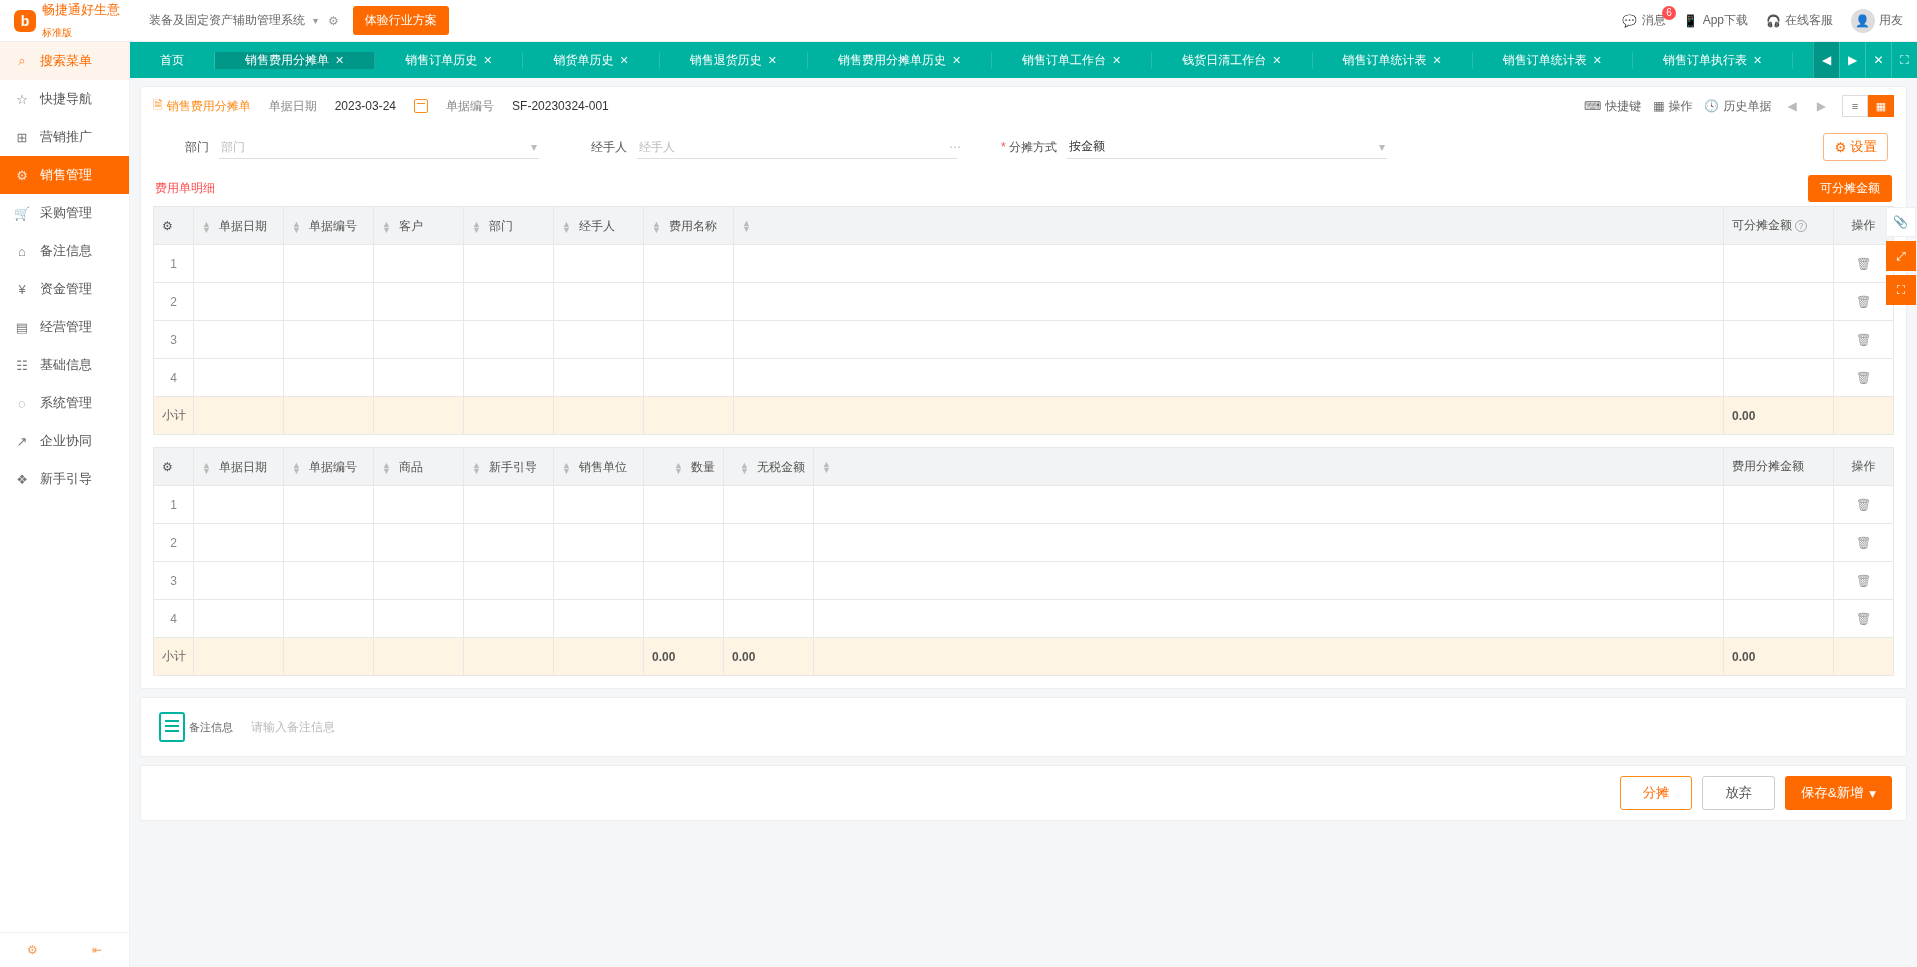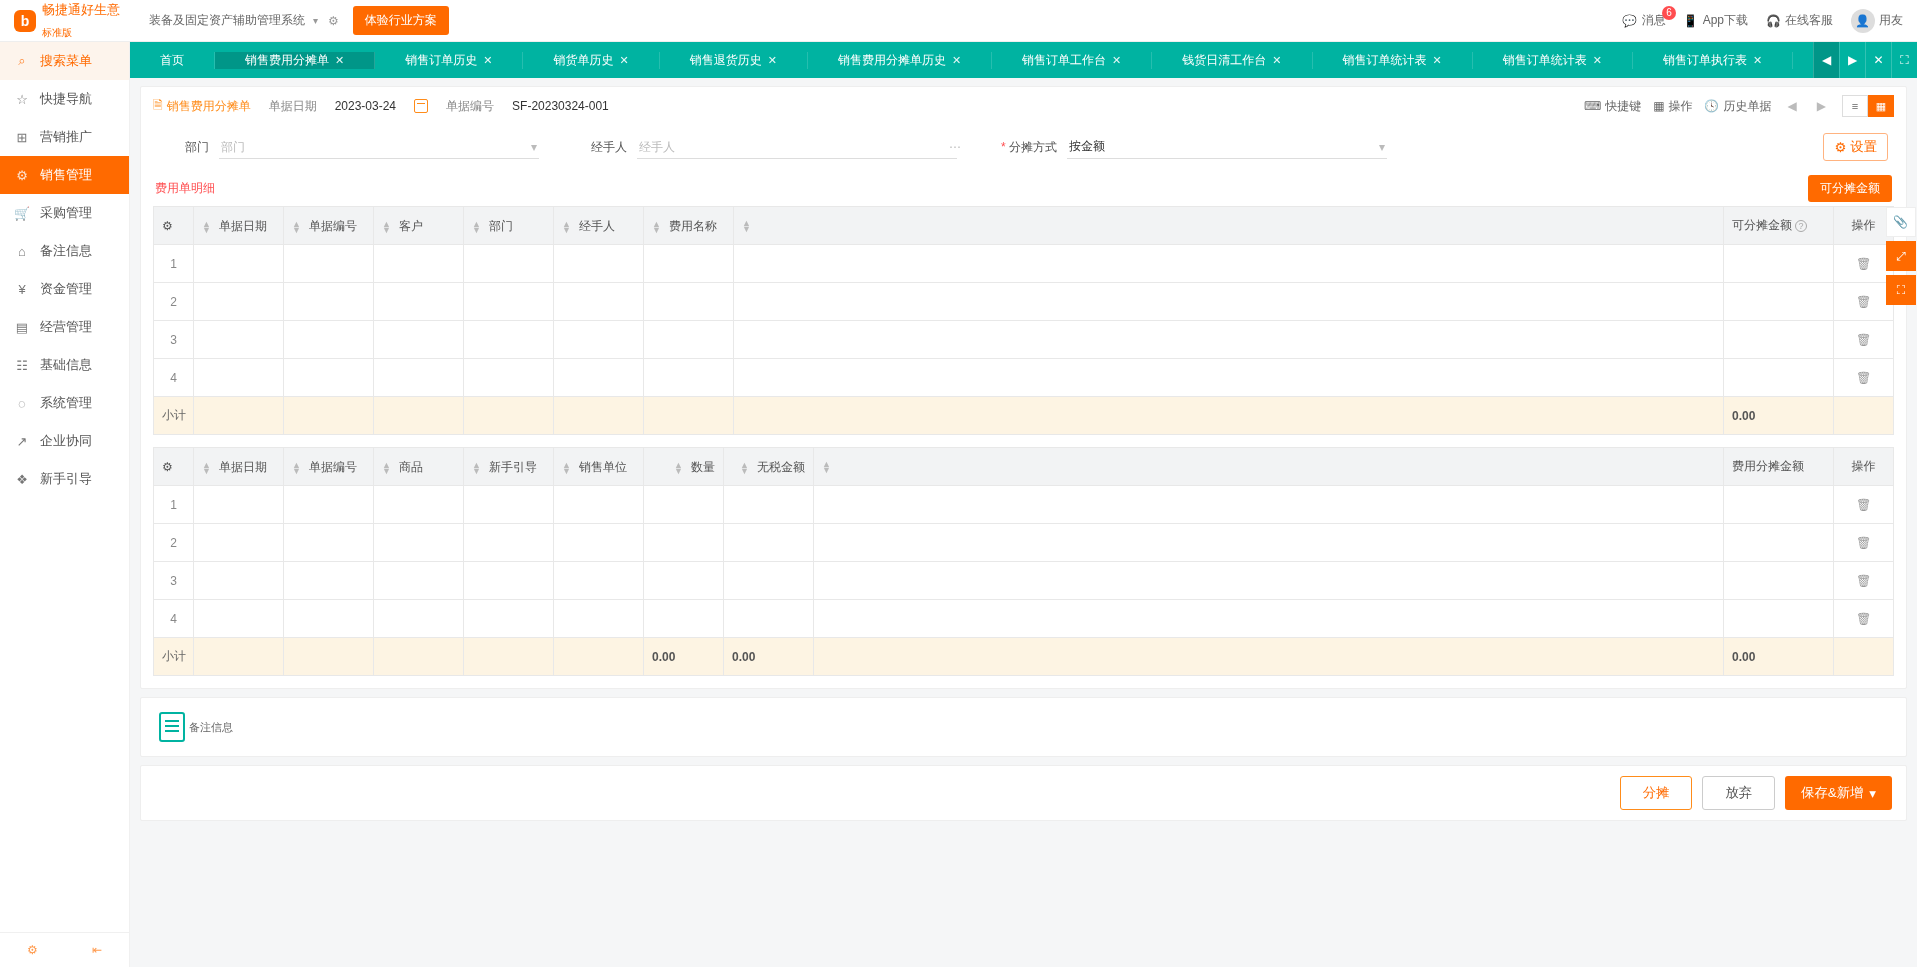--- a/index.html
+++ b/index.html
@@ -614,20 +614,21 @@
             <div class="rail-btn orange">⤢</div>
             <div class="rail-btn orange">⛶</div>
           </div>
         </div>
 
         <div class="card remark-card">
           <div class="remark-icon-wrap">
             <div class="remark-icon"></div>
             <span style="font-size:11px;color:#666;">备注信息</span>
           </div>
+          <input class="remark-input" placeholder="请输入备注信息" style="">
         </div>
 
         <div class="footer card" style="border-top:1px solid #eee;">
           <button class="btn-outline-orange-lg">分摊</button>
           <button class="btn-default">放弃</button>
           <button class="btn-primary">
               <span>保存&amp;新增</span>
               <span>▾</span>
             </button>
         </div>

